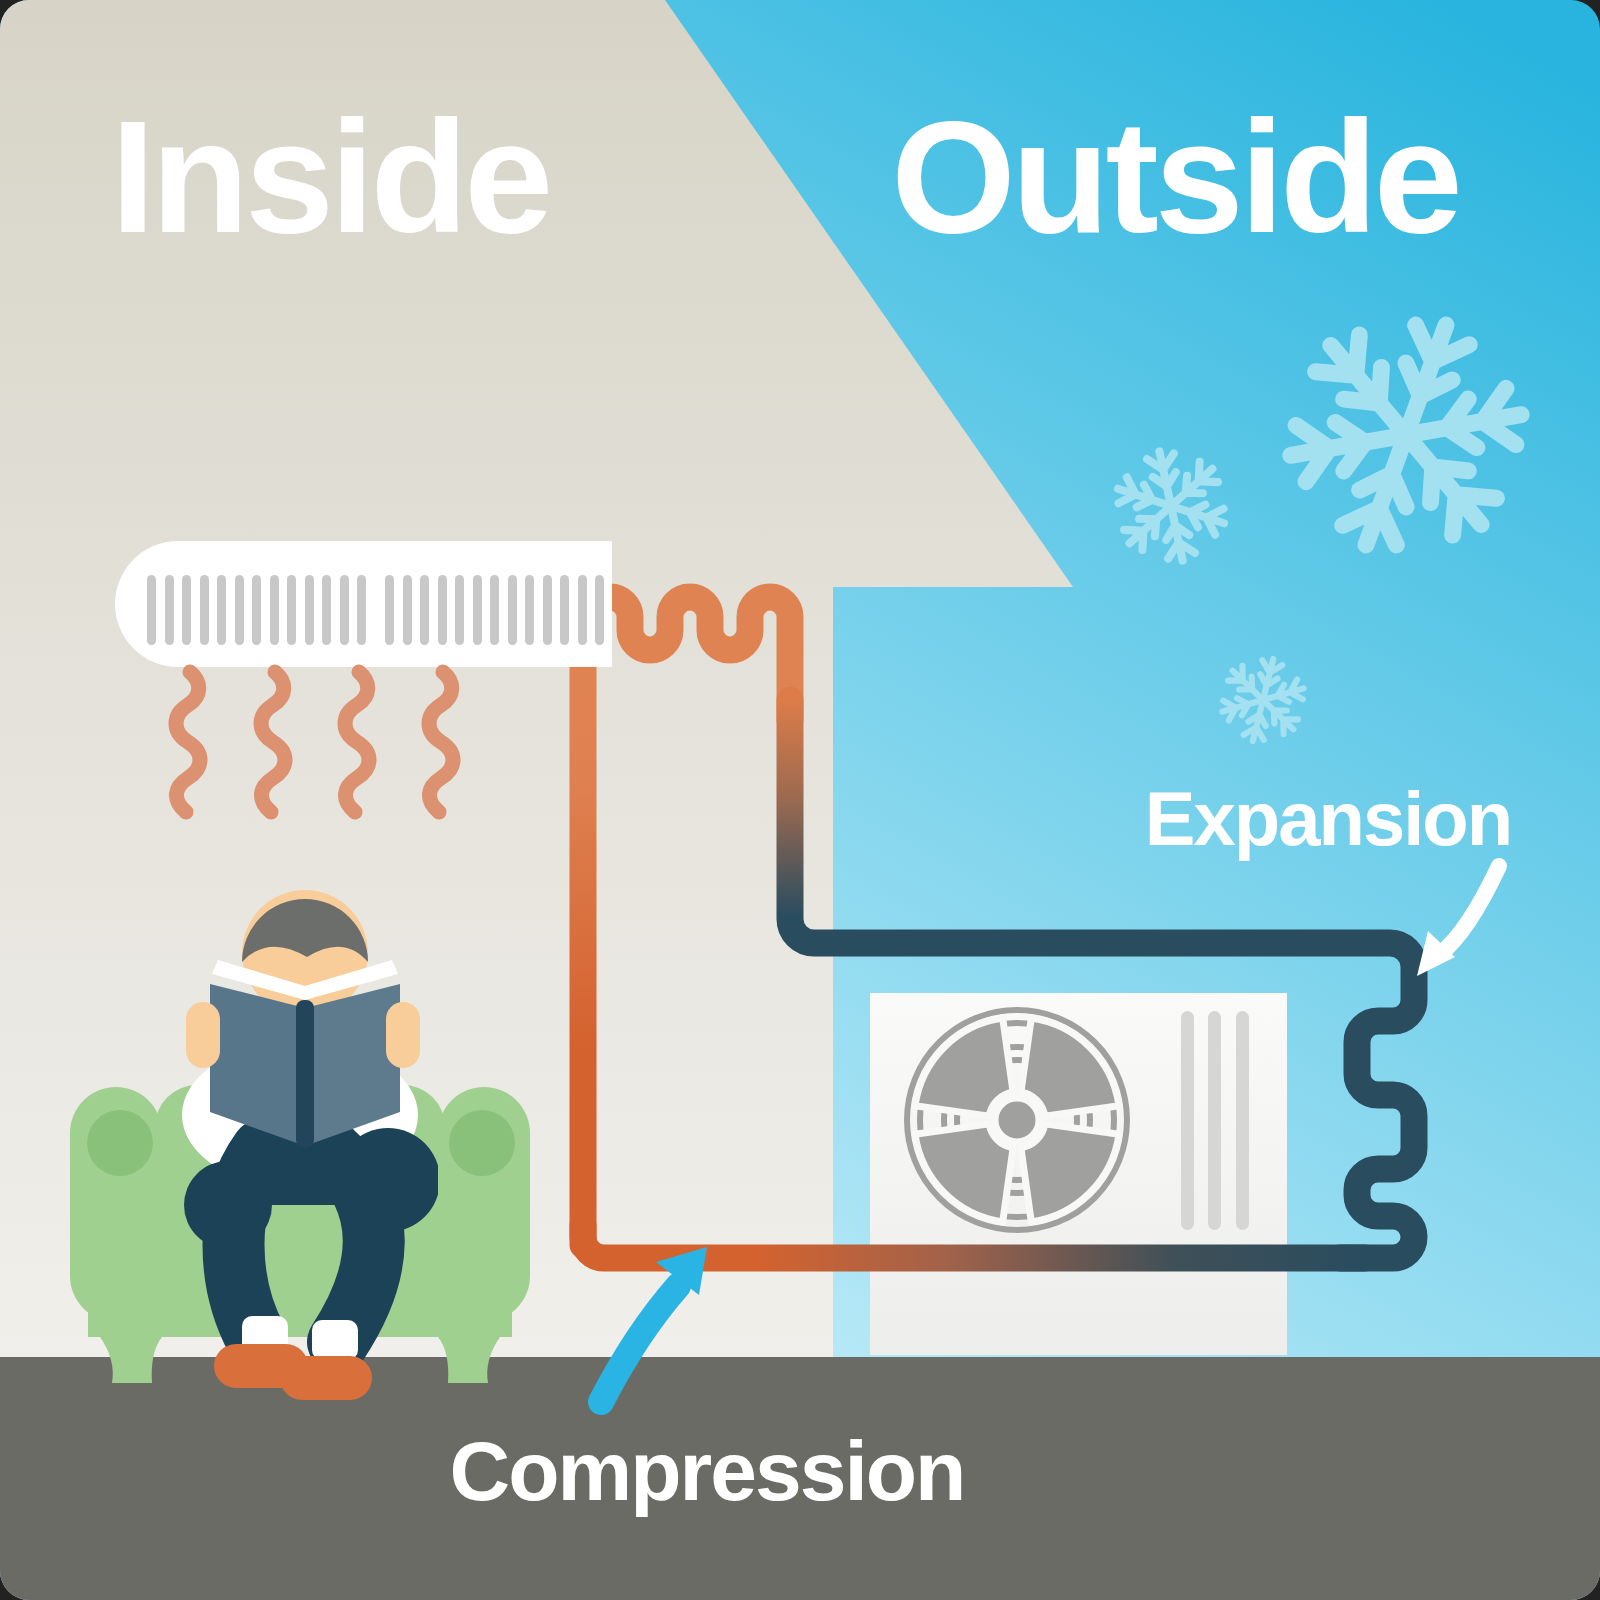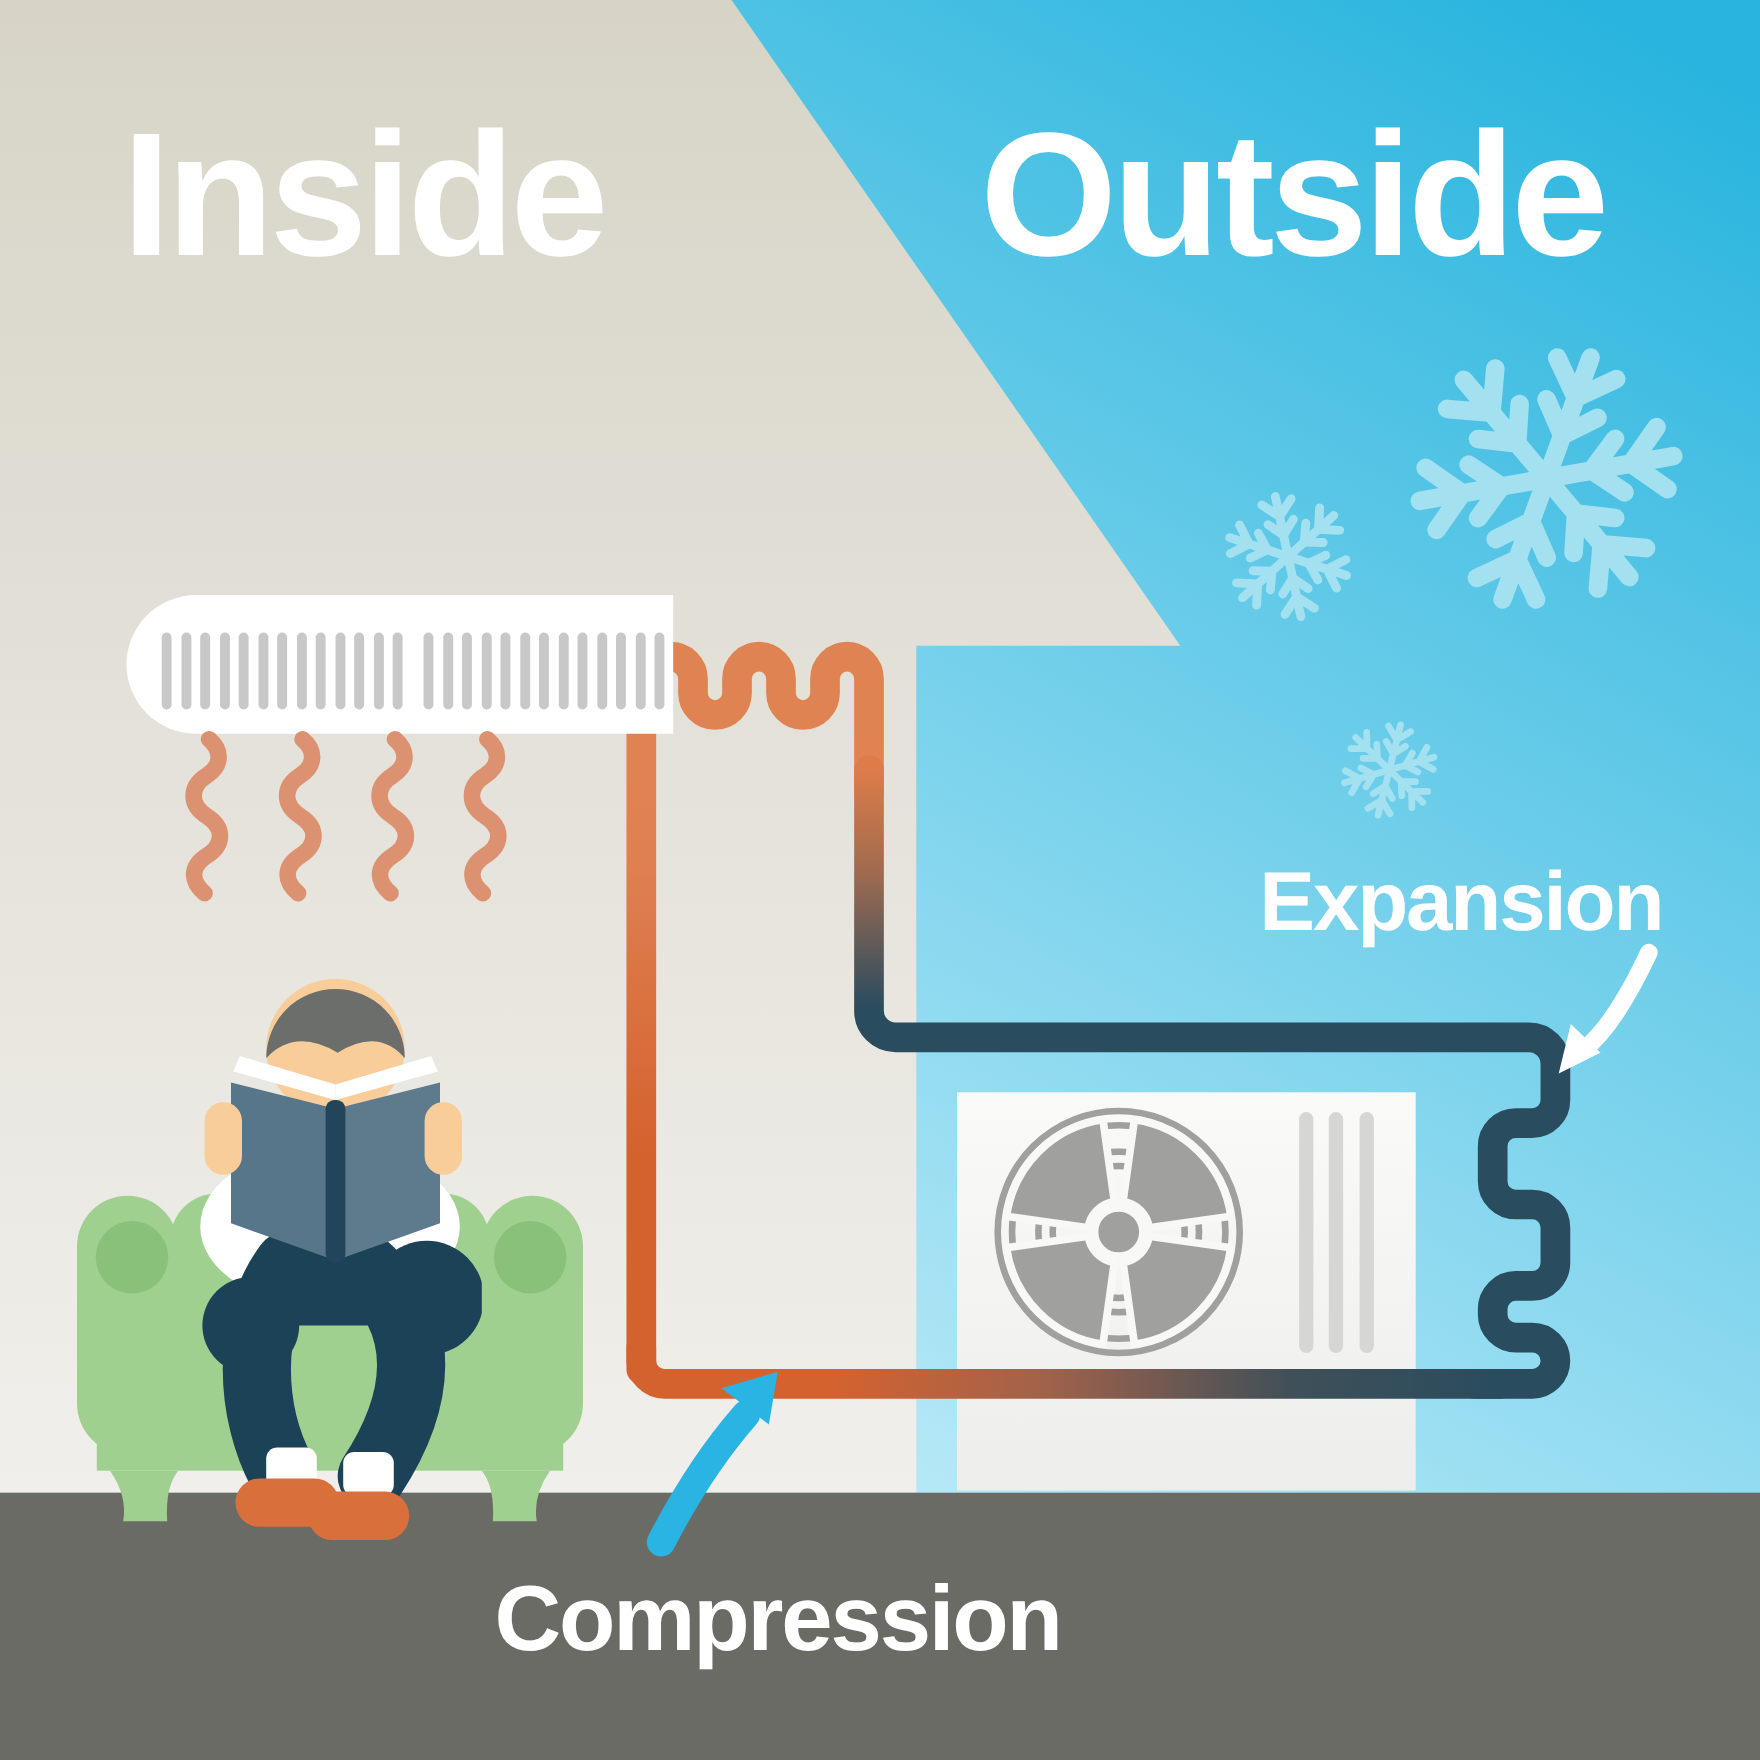--- a/index.html
+++ b/index.html
@@ -1,17 +1,17 @@
 <!DOCTYPE html>
 <html><head>
 <meta charset="utf-8">
 <style>
   html,body{margin:0;padding:0;background:#222;}
   .stage{width:1600px;height:1600px;position:relative;overflow:hidden;
-         font-family:"Liberation Sans", sans-serif;}
+         font-family:"Liberation Sans", sans-serif;border-radius:29px;}
   svg{display:block}
   text{font-family:"Liberation Sans", sans-serif;font-weight:700;}
   .title{font-size:160px;letter-spacing:-4px;}
   .sublabel{font-size:76px;letter-spacing:-2px;}
   .complabel{font-size:84px;letter-spacing:-2px;}
 </style>
 </head>
 <body>
 
 <div class="stage">

